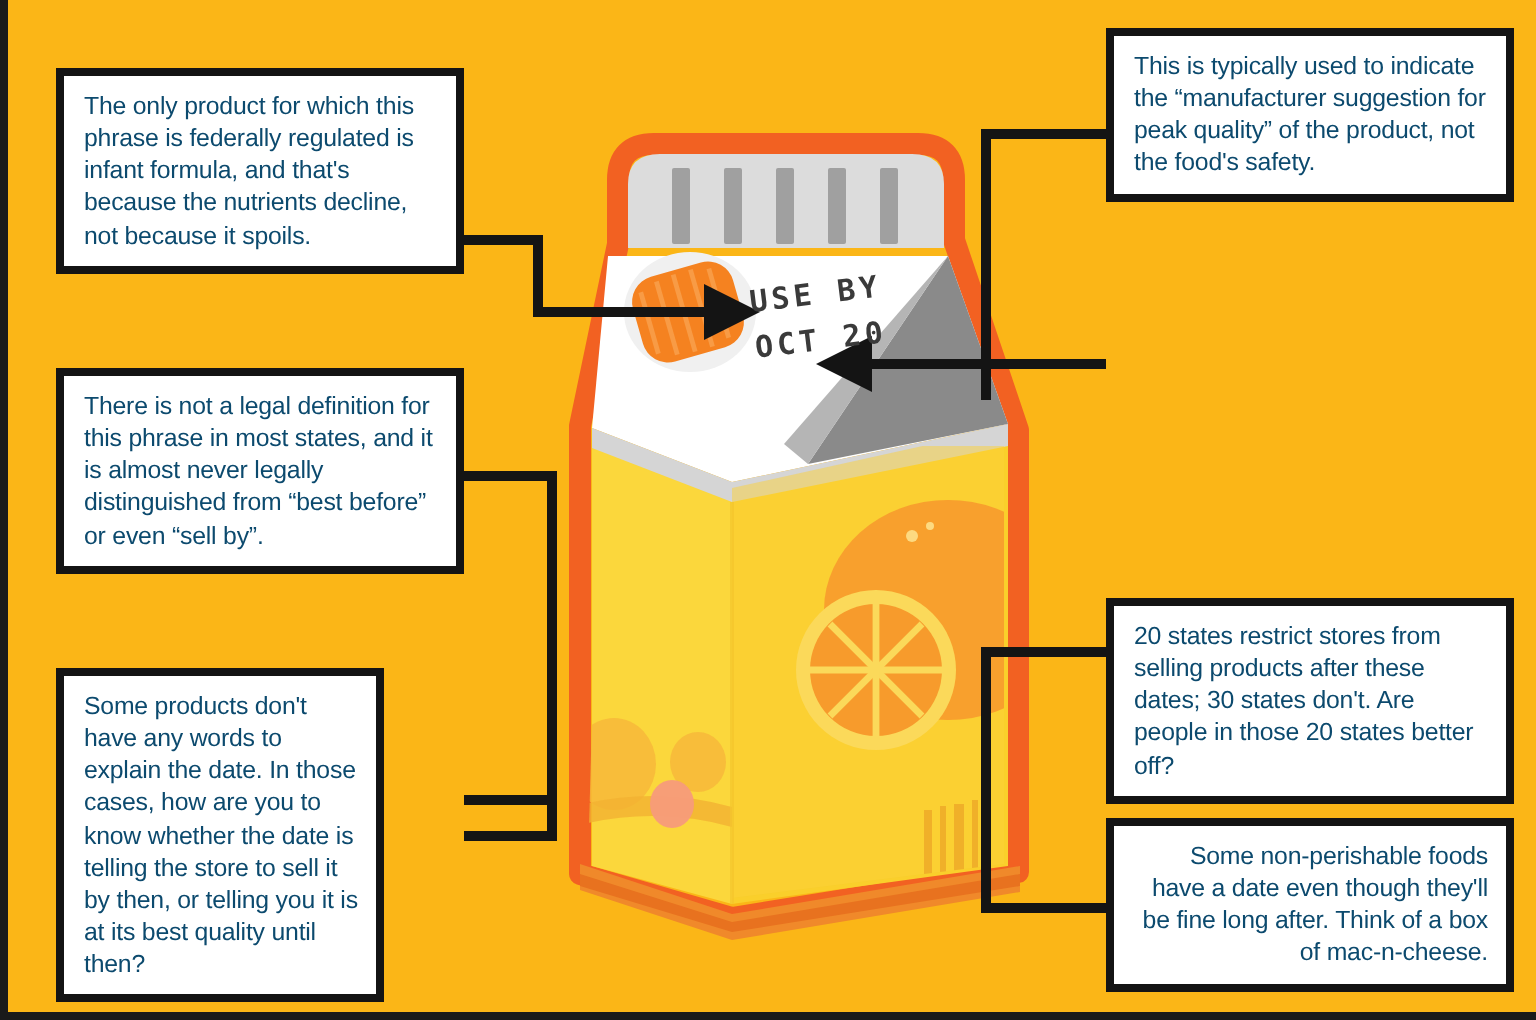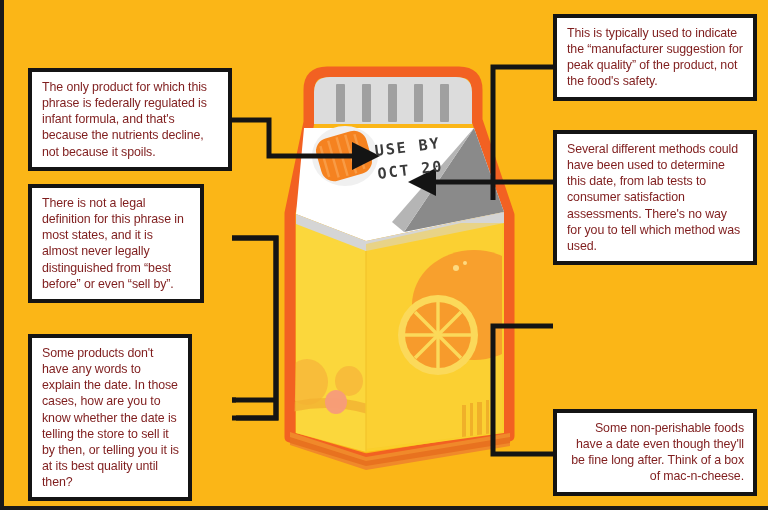--- a/index.html
+++ b/index.html
@@ -29,33 +29,33 @@
     height: 510px;
   }
 
   
   .callout {
     position: absolute;
     background: #ffffff;
     border: 4px solid #141414;
     box-sizing: border-box;
     padding: 7px 9px 7px 10px;
-    color: #7f1d1d;
+    color: #0c4a6e;
     font-size: 12.4px;
     line-height: 1.30;
     font-family: "Liberation Sans", sans-serif;
     z-index: 40;
     letter-spacing: -0.1px;
   }
   .callout p {
     margin: 0;
   }
 
-  #callout-1 { left: 24px;  top: 34px;  width: 204px; margin-top: 34px; }
-  #callout-2 { left: 24px;  top: 184px; width: 176px; }
+  #callout-1 { left: 24px;  top: 34px;  width: 204px; }
+  #callout-2 { left: 24px;  top: 184px; width: 204px; }
   #callout-3 { left: 24px;  top: 334px; width: 164px; }
   #callout-4 { left: 549px; top: 14px;  width: 204px; }
   #callout-5 { left: 549px; top: 130px; width: 204px; }
   #callout-6 { left: 549px; top: 299px; width: 204px; }
   #callout-7 { left: 549px; top: 409px; width: 204px; text-align: right; }
 </style>
 </head>
 <body>
 
 <div id="page" style="background: rgb(251, 182, 23);">
@@ -195,24 +195,24 @@
   </div>
 
   <div class="callout" id="callout-3">
     <p>Some products don't have any words to explain the date. In those cases, how are you to know whether the date is telling the store to sell it by then, or telling you it is at its best quality until then?</p>
   </div>
 
   <div class="callout" id="callout-4">
     <p>This is typically used to indicate the “manufacturer suggestion for peak quality” of the product, not the food's safety.</p>
   </div>
 
-  <div class="callout" id="callout-5">
-    <p>Several different methods could have been used to determine this date, from lab tests to consumer satisfaction assessments. There's no way for you to tell which method was used.</p>
-  </div>
-
+
+  <div class="callout" id="callout-6">
+    <p>20 states restrict stores from selling products after these dates; 30 states don't. Are people in those 20 states better off?</p>
+  </div>
 
   <div class="callout" id="callout-7">
     <p>Some non-perishable foods have a date even though they'll be fine long after. Think of a box of mac-n-cheese.</p>
   </div>
 
   <div style="position:absolute; left:372px; top:136px; z-index:30; transform: rotate(-7deg);
               font-family:'DejaVu Sans Mono', monospace; font-weight:bold; font-size:15px;
               letter-spacing:2px; color:#3a3a3a; line-height:1.5;">
     <div>USE BY</div>
     <div>OCT 20</div>

